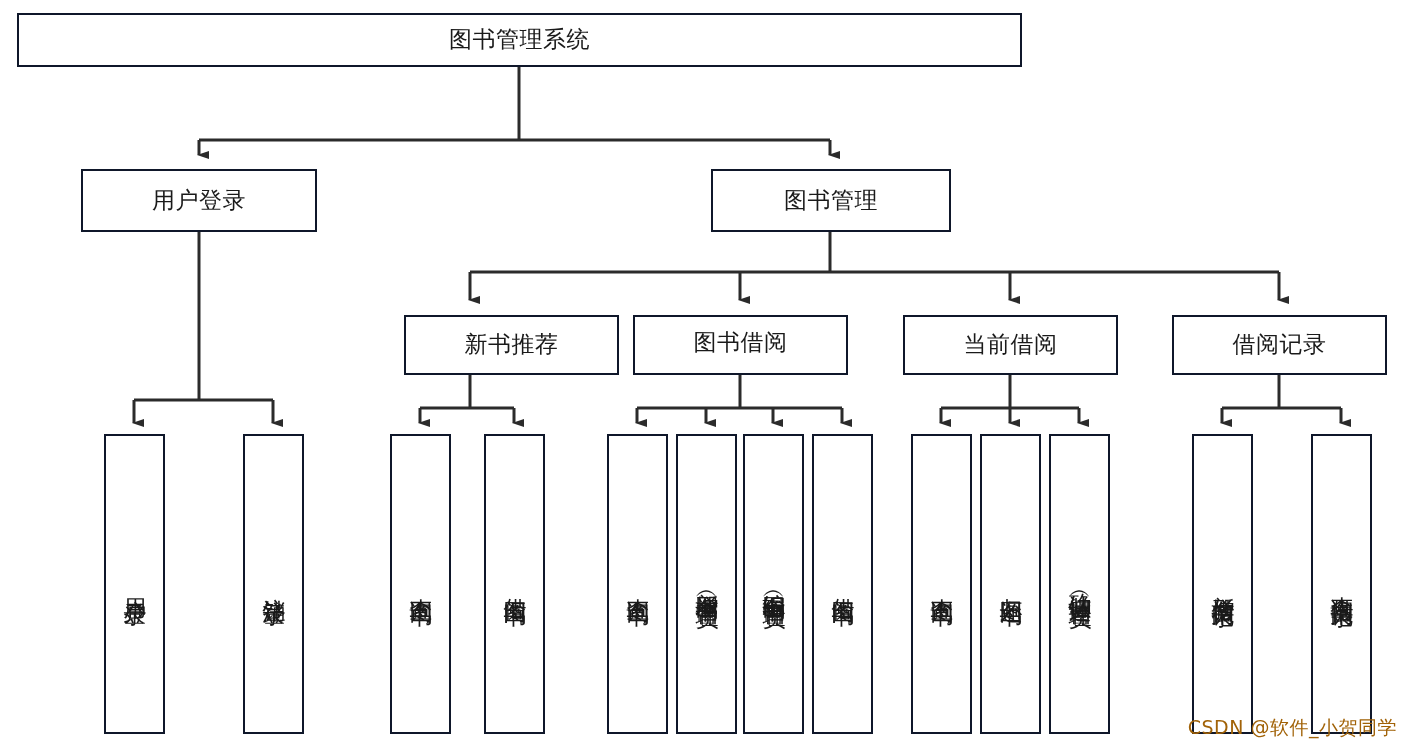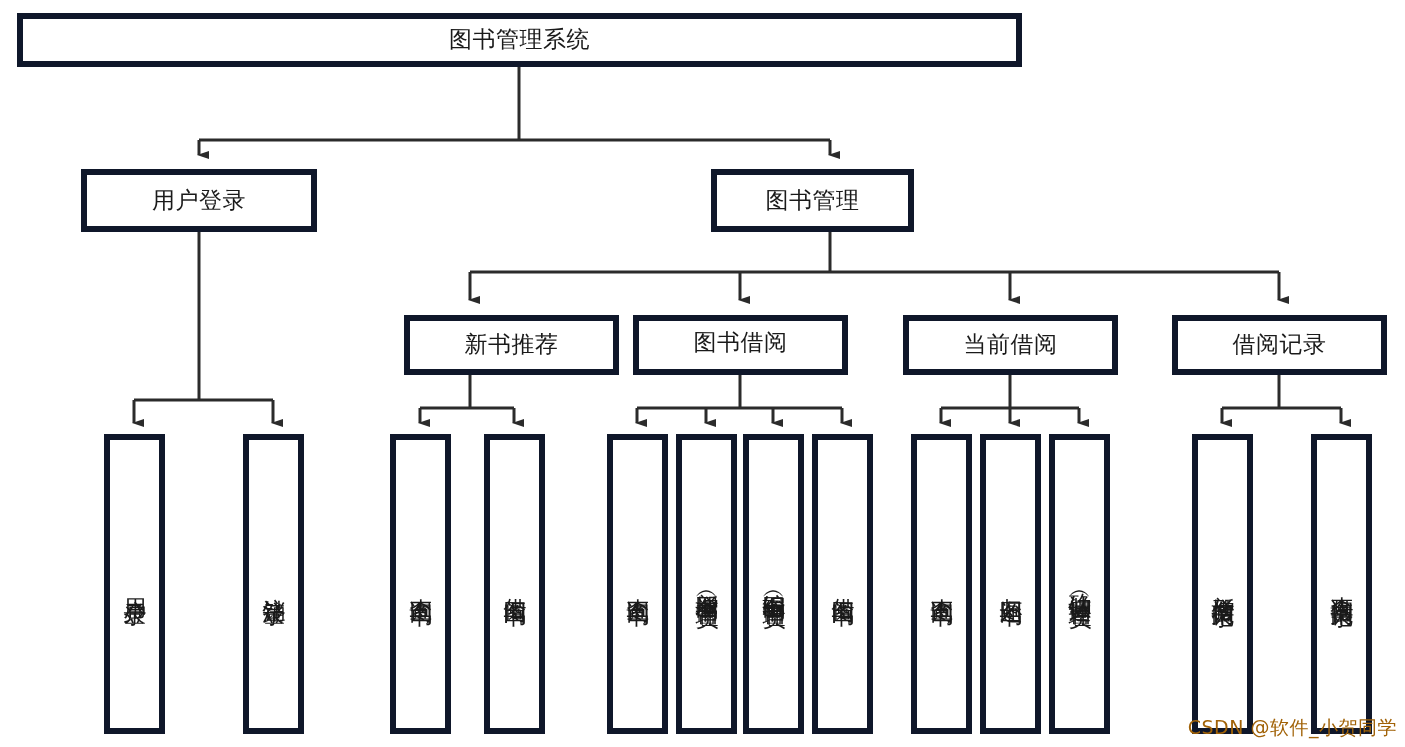--- a/index.html
+++ b/index.html
@@ -21,21 +21,21 @@
     position: absolute;
     left: 0;
     top: 0;
     width: 1405px;
     height: 747px;
     pointer-events: none;
   }
   .node {
     position: absolute;
     box-sizing: border-box;
-    border: 6px solid #0f172a;
+    border: 2px solid #0f172a;
     background: #ffffff;
     display: flex;
     align-items: center;
     justify-content: center;
     color: #1a1a1a;
   }
   .node.horizontal {
     font-size: 23px;
     line-height: 1.1;
     letter-spacing: 0.5px;
@@ -118,21 +118,21 @@
     </g>
   </svg>
 
   <div class="node horizontal" style="left:17px; top:13px; width:1005px; height:54px;">
     <span>图书管理系统</span>
   </div>
 
   <div class="node horizontal" style="left:81px; top:169px; width:236px; height:63px;">
     <span>用户登录</span>
   </div>
-  <div class="node horizontal" style="left:711px; top:169px; width:203px; height:63px;">
+  <div class="node horizontal" style="left:711px; top:169px; width:240px; height:63px;">
     <span>图书管理</span>
   </div>
 
   <div class="node horizontal" style="left:363px; top:315px; width:215px; height:60px;margin-left:41px;">
     <span>新书推荐</span>
   </div>
   <div class="node horizontal" style="left:633px; top:315px; width:215px; height:60px;font-family:Liberation Mono, monospace;">
     <span>图书借阅</span>
   </div>
   <div class="node horizontal" style="left:903px; top:315px; width:215px; height:60px;">

